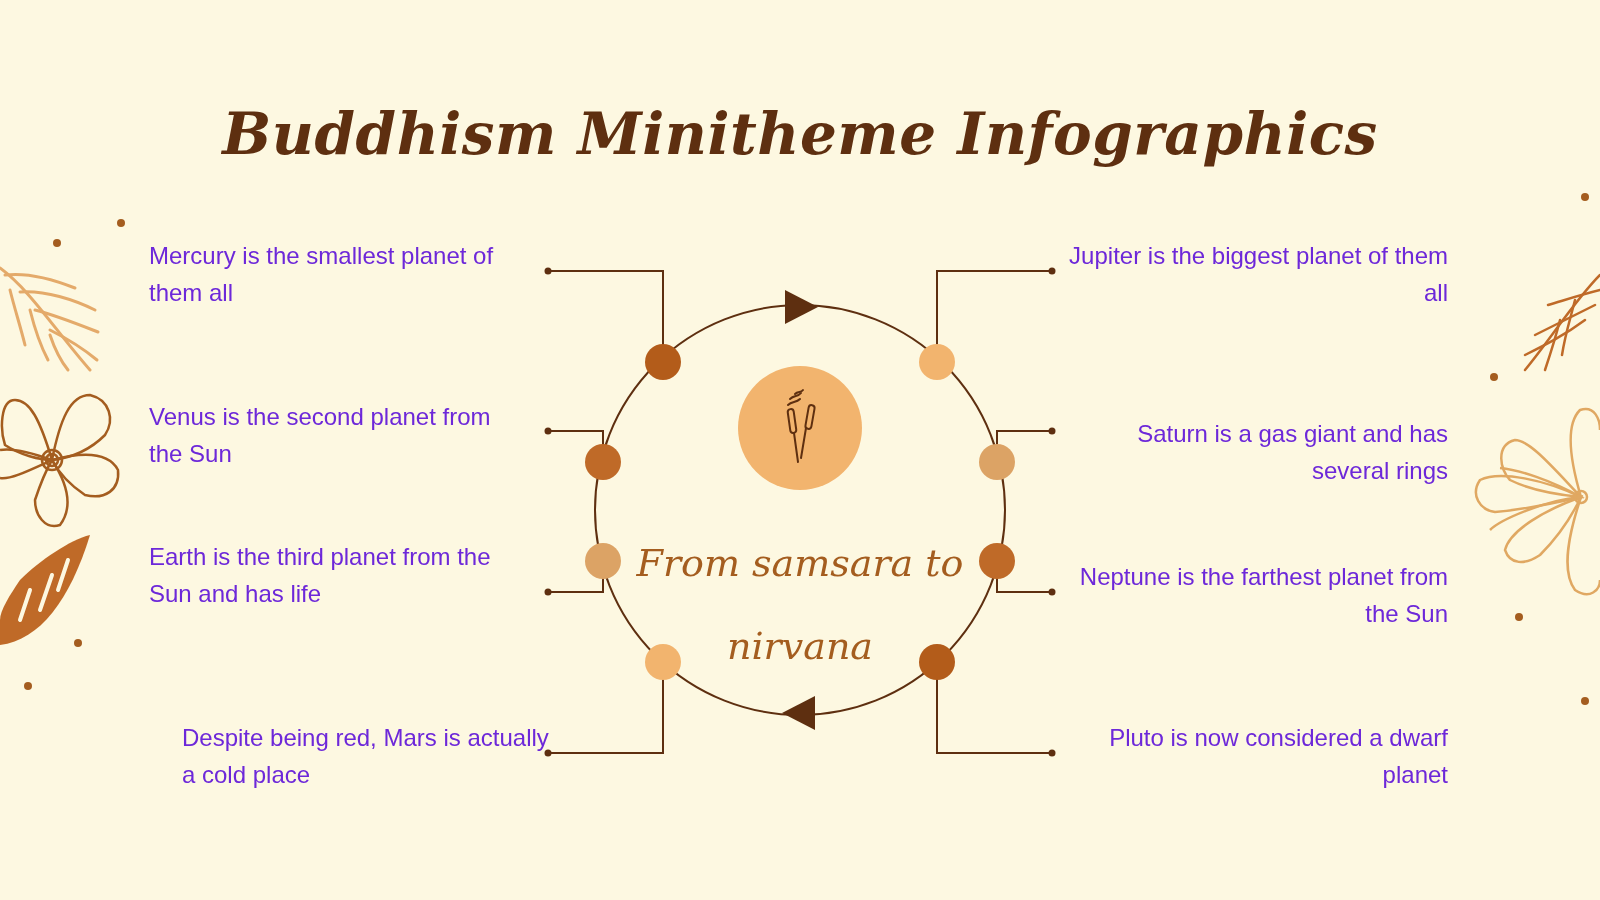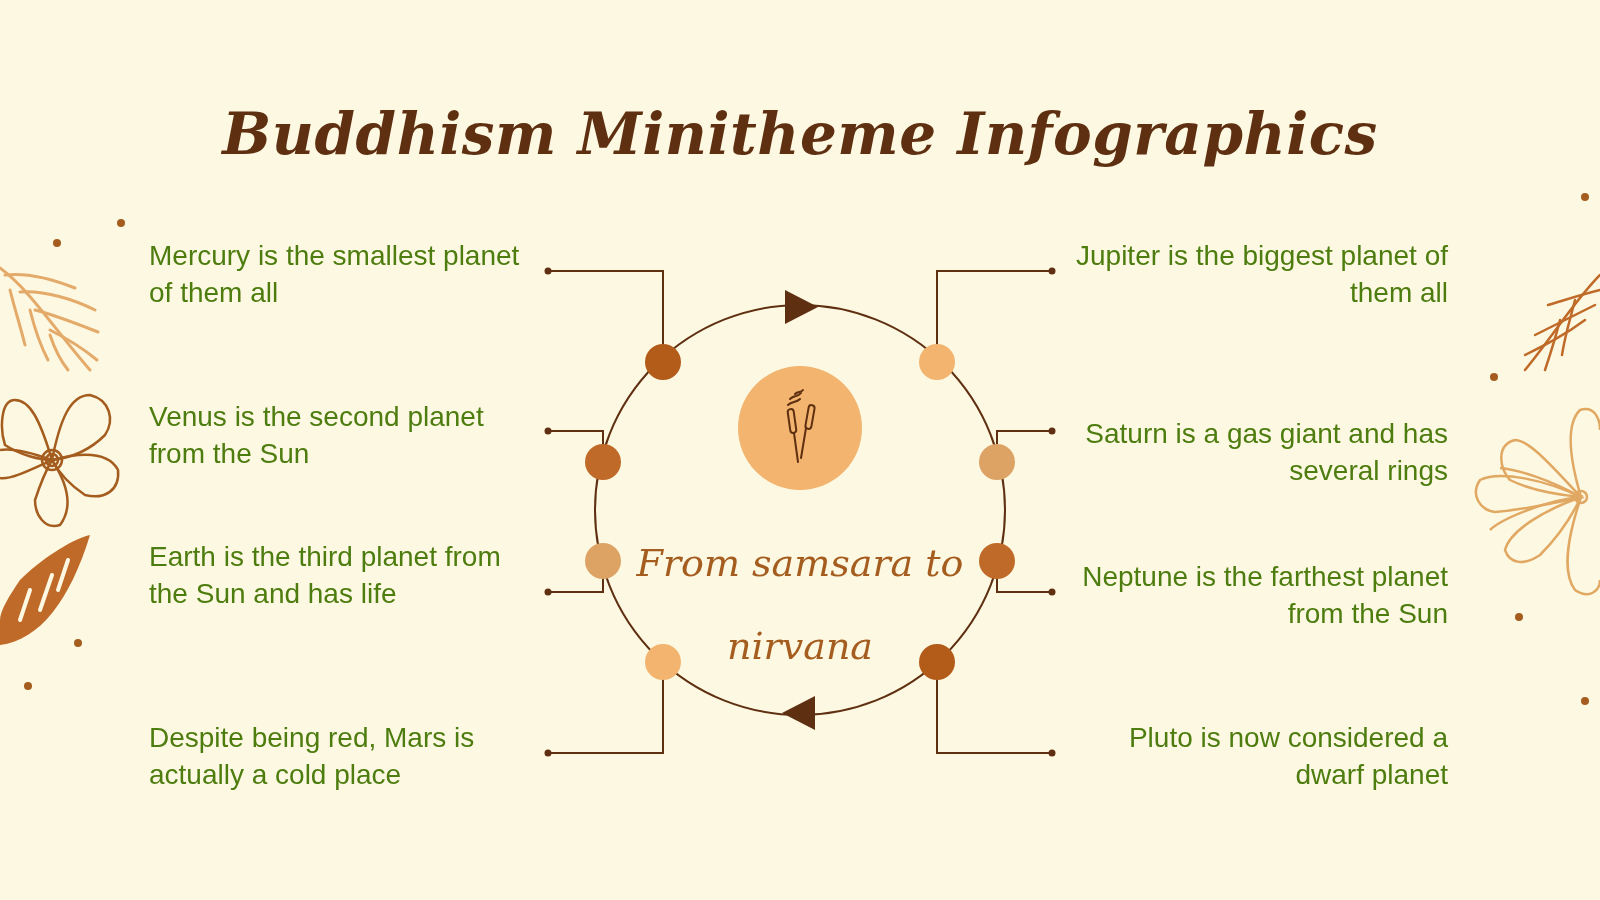--- a/index.html
+++ b/index.html
@@ -15,23 +15,23 @@
       font-family: "DejaVu Serif", serif;
       font-style: italic;
       font-size: 58px;
       color: #5e2f10;
       letter-spacing: 0.5px;
       margin: 0;
       font-weight: bold;
     }
     .desc {
       position: absolute;
-      font-size: 28px;
+      font-size: 24px;
       line-height: 37px;
-      color: #4d7c0f;
+      color: #6d28d9;
       margin: 0;
     }
     .desc.left { left: 149px; text-align: left; width: 380px; }
     .desc.right { right: 152px; text-align: right; width: 380px; }
     .center-caption {
       position: absolute; left: 620px; width: 360px; top: 522px;
       text-align: center;
       font-family: "DejaVu Serif", serif;
       font-style: italic;
       font-size: 38px;
@@ -160,18 +160,18 @@
     <path d="M790 399 C794 395 798 397 801 393"></path>
     <path d="M795 394 C798 391 801 393 803 390"></path>
   </g>
 </svg>
 
 <div class="center-caption">From samsara to nirvana</div>
 
 <p class="desc left" style="top:237px;">Mercury is the smallest planet of them all</p>
 <p class="desc left" style="top:398px;">Venus is the second planet from the Sun</p>
 <p class="desc left" style="top:538px;">Earth is the third planet from the Sun and has life</p>
-<p class="desc left" style="top:719px;">Despite being red, Mars is actually a cold place</p>
+<p class="desc left" style="top:719px;margin-left:33px;">Despite being red, Mars is actually a cold place</p>
 
 <p class="desc right" style="top:237px;">Jupiter is the biggest planet of them all</p>
 <p class="desc right" style="top:398px;margin-top:17px;">Saturn is a gas giant and has several rings</p>
 <p class="desc right" style="top:558px;">Neptune is the farthest planet from the Sun</p>
 <p class="desc right" style="top:719px;">Pluto is now considered a dwarf planet</p>
 
 </body></html>

